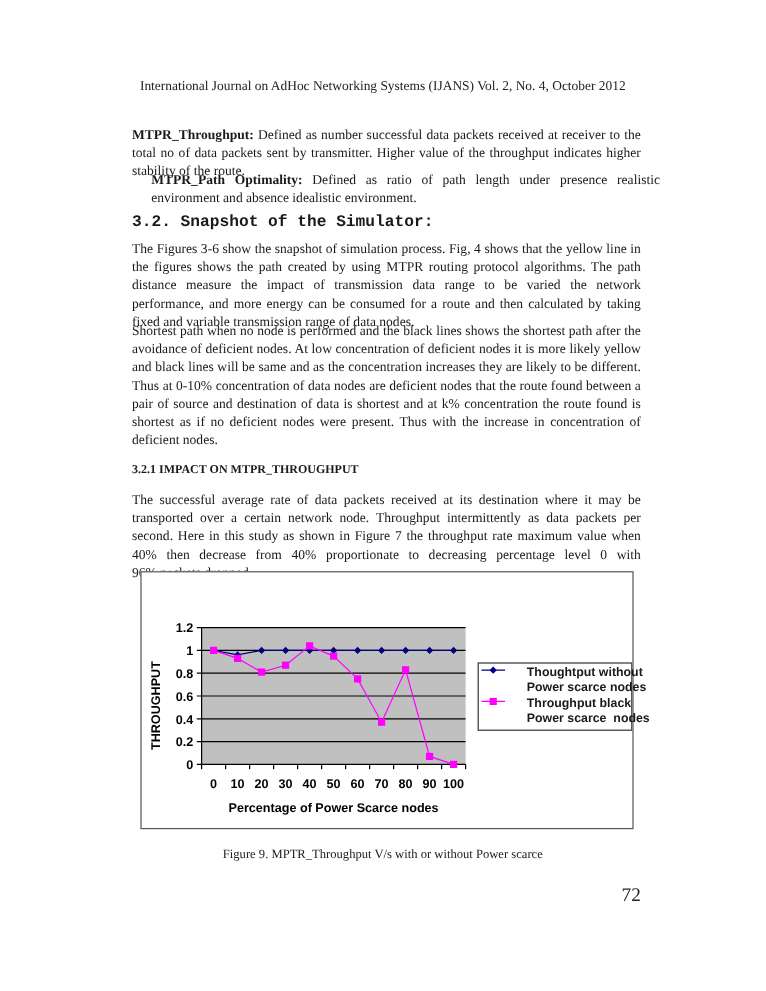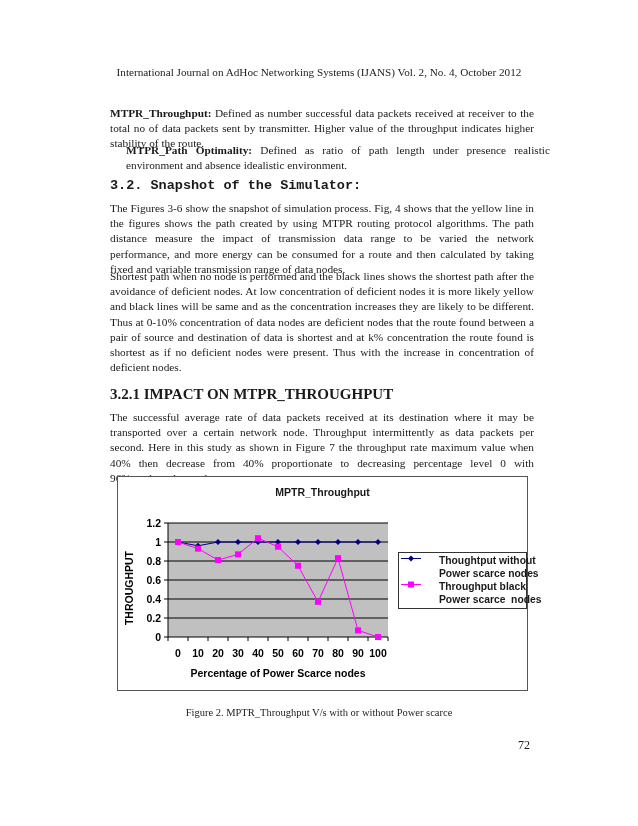--- a/index.html
+++ b/index.html
@@ -13,21 +13,21 @@
   }
   .block {
     position: absolute; left: 110px; width: 424px;
     font-size: 11.3px; line-height: 15.2px; text-align: justify;
   }
   .block b { font-weight: bold; }
   .h2 {
     position: absolute; left: 110px; font-size: 13.5px; font-weight: bold; font-family: Liberation Mono, monospace;
   }
   .h3 {
-    position: absolute; left: 110px; font-size: 15px; font-weight: bold;
+    position: absolute; left: 110px; font-size: 10px; font-weight: bold;
   }
   .chart-box {
     position: absolute; left: 117px; top: 476px; width: 409px; height: 213px;
     border: 1px solid #555; background: #fff;
   }
   .chart-box svg { position: absolute; left: 0; top: 0; }
   .chart-title {
     position: absolute; left: 0; width: 409px; top: 9px; text-align: center;
     font-family: "Liberation Sans", "DejaVu Sans", sans-serif; font-weight: bold; font-size: 10.5px;
   }
@@ -40,21 +40,21 @@
     font-family: "Liberation Sans", "DejaVu Sans", sans-serif; font-weight: bold; font-size: 10.3px; line-height: 12.5px;
   }
   .legend-item { position: absolute; left: 2px; width: 124px; }
   .legend-swatch { position: absolute; left: 0; top: 3px; width: 20px; height: 7px; }
   .legend-label { position: absolute; left: 38px; top: 0; white-space: pre; }
   .caption {
     position: absolute; left: 0; width: 638px; top: 707px; text-align: center;
     font-size: 10.5px; color: #222;
   }
   .page-number {
-    position: absolute; left: 518px; top: 738px; font-size: 12px; color: #222;
+    position: absolute; left: 518px; top: 738px; font-size: 16px; color: #222;
   }
 </style>
 </head>
 <body>
 
 <div class="header">International Journal on AdHoc Networking Systems (IJANS) Vol. 2, No. 4, October 2012</div>
 
 <div class="block" style="top:106px;">
   <b>MTPR_Throughput:</b><span> Defined as number successful data packets received at receiver to the total no of data packets sent by transmitter. Higher value of the throughput indicates higher stability of the route.</span>
 </div>
@@ -67,21 +67,20 @@
 
 <div class="block" style="top:201px;">The Figures 3-6 show the snapshot of simulation process. Fig, 4 shows that the yellow line in the figures shows the path created by using MTPR routing protocol algorithms. The path distance measure the impact of transmission data range to be varied the network performance, and more energy can be consumed for a route and then calculated by taking fixed and variable transmission range of data nodes.</div>
 
 <div class="block" style="top:269px;">Shortest path when no node is performed and the black lines shows the shortest path after the avoidance of deficient nodes. At low concentration of deficient nodes it is more likely yellow and black lines will be same and as the concentration increases they are likely to be different. Thus at 0-10% concentration of data nodes are deficient nodes that the route found between a pair of source and destination of data is shortest and at k% concentration the route found is shortest as if no deficient nodes were present. Thus with the increase in concentration of deficient nodes.</div>
 
 <div class="h3" style="top:386px;">3.2.1 IMPACT ON MTPR_THROUGHPUT</div>
 
 <div class="block" style="top:410px;">The successful average rate of data packets received at its destination where it may be transported over a certain network node. Throughput intermittently as data packets per second. Here in this study as shown in Figure 7 the throughput rate maximum value when 40% then decrease from 40% proportionate to decreasing percentage level 0 with 96%.packets dropped.</div>
 
 <div class="chart-box">
-  <div class="chart-title">MPTR_Throughput</div>
   <svg id="chart-svg" width="409" height="213">
       <rect x="50" y="46" width="220" height="114" fill="#c0c0c0"></rect>
       <line x1="46" y1="160" x2="50" y2="160" stroke="#000" stroke-width="1"></line>
       <text x="43" y="164" text-anchor="end" class="axis-text">0</text>
       <line x1="50" y1="141" x2="270" y2="141" stroke="#000" stroke-width="1"></line>
       <line x1="46" y1="141" x2="50" y2="141" stroke="#000" stroke-width="1"></line>
       <text x="43" y="145" text-anchor="end" class="axis-text">0.2</text>
       <line x1="50" y1="122" x2="270" y2="122" stroke="#000" stroke-width="1"></line>
       <line x1="46" y1="122" x2="50" y2="122" stroke="#000" stroke-width="1"></line>
       <text x="43" y="126" text-anchor="end" class="axis-text">0.4</text>
@@ -162,15 +161,15 @@
       <svg class="legend-swatch" width="20" height="7">
         <line x1="0" y1="3.5" x2="20" y2="3.5" stroke="#ff00ff" stroke-width="1"></line>
         <rect x="7" y="0.5" width="6" height="6" fill="#ff00ff"></rect>
       </svg>
       <span class="legend-label">Throughput black</span>
       <span class="legend-label" style="top:13px;">Power scarce  nodes</span>
     </div>
   </div>
 </div>
 
-<div class="caption">Figure 2.  MPTR_Throughput V/s with or without Power scarce</div>
+<div class="caption">Figure 9.  MPTR_Throughput V/s with or without Power scarce</div>
 
 <div class="page-number">72</div>
 
 </body></html>

